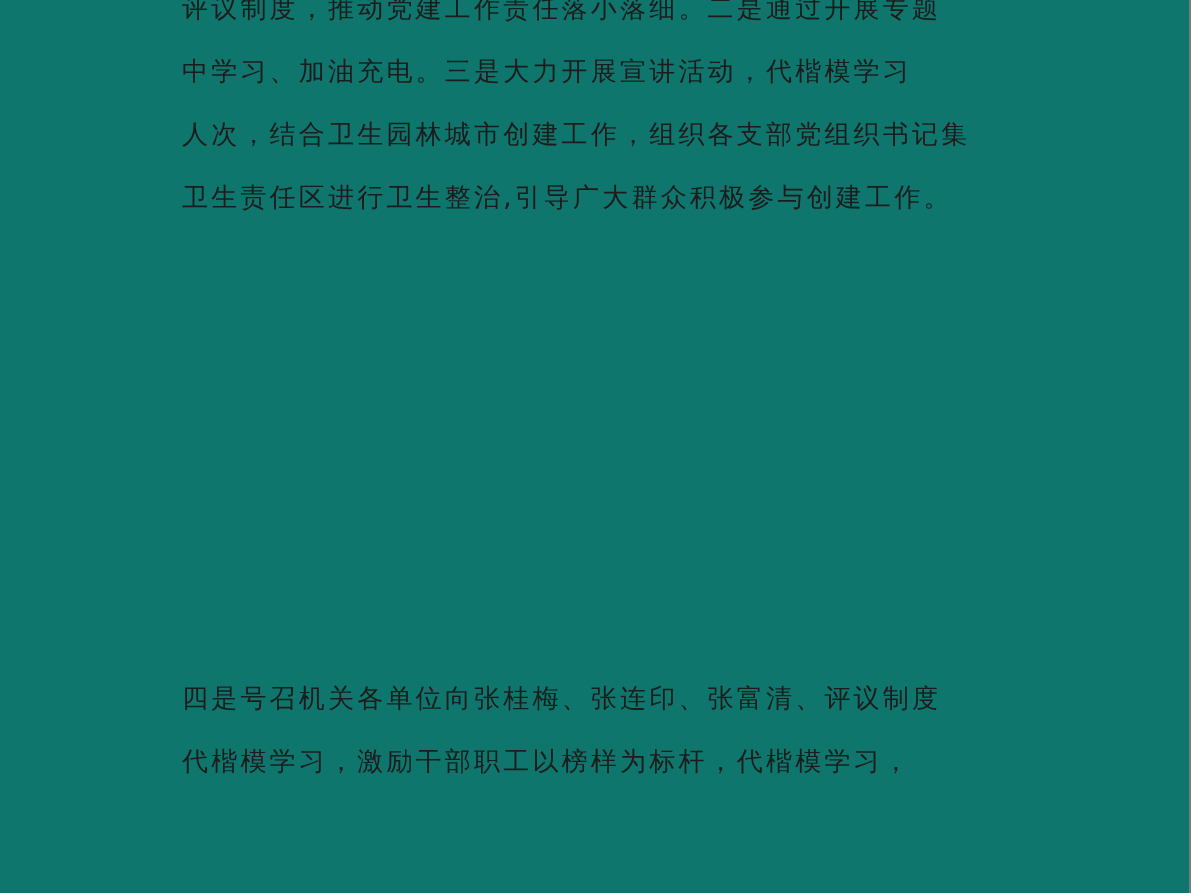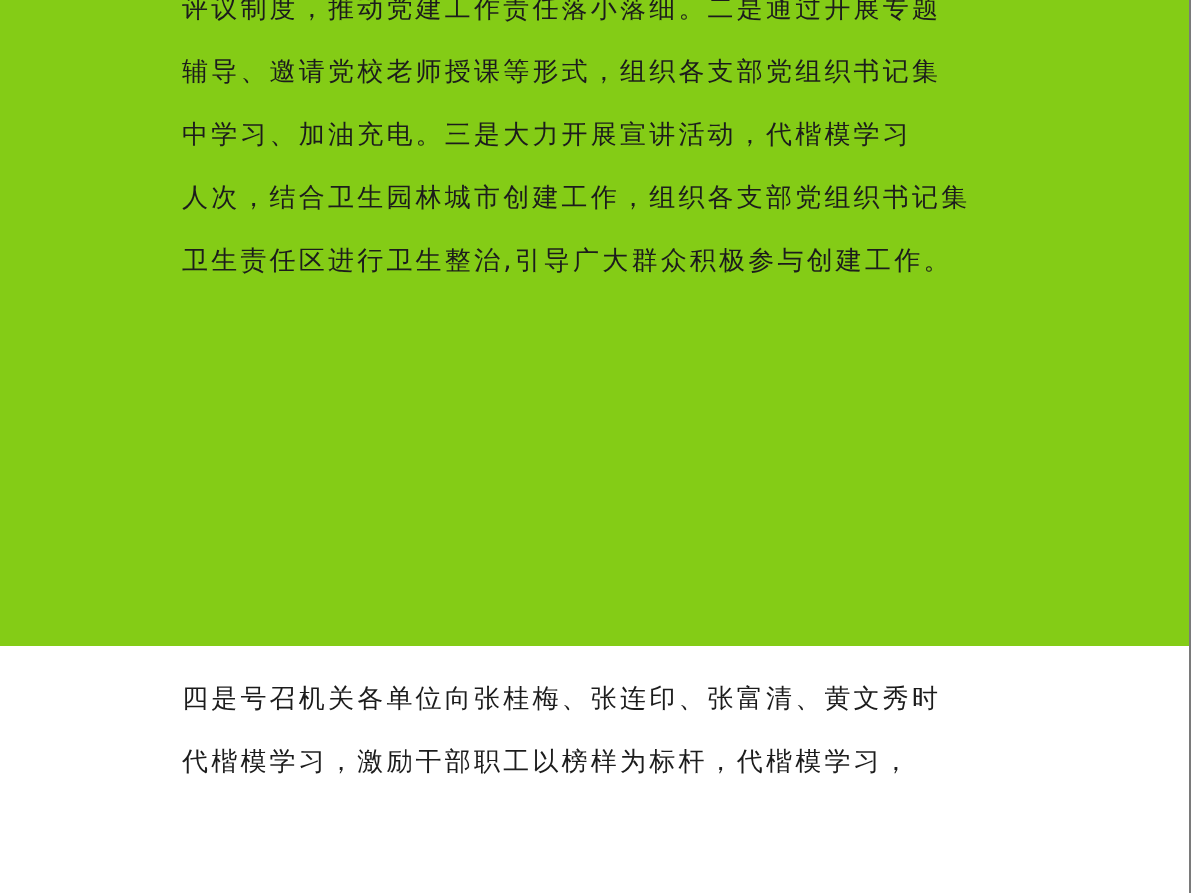--- a/index.html
+++ b/index.html
@@ -13,22 +13,22 @@
       position: relative;
       overflow: hidden;
       font-family: "DejaVu Sans", "Liberation Sans", sans-serif;
       color: #1a1a1a;
     }
     .page {
       position: absolute;
       left: 0;
       top: 0;
       width: 1189px;
-      height: 646px;
-      background: #84cc16;
+      height: 893px;
+      background: #0f766e;
     }
     .page-edge {
       position: absolute;
       right: 0;
       top: 0;
       width: 2px;
       height: 893px;
       background: #7a7a7a;
     }
     .para {
@@ -48,24 +48,23 @@
     }
     .para-1 { top: 0px; }
     .para-2 { top: 681px; }
   </style>
 </head>
 <body>
 
 <div class="page">
   <div class="para para-1">
     <span class="line" style="margin-top:-9px">评议制度，推动党建工作责任落小落细。二是通过开展专题</span>
-    <span class="line">辅导、邀请党校老师授课等形式，组织各支部党组织书记集</span>
     <span class="line">中学习、加油充电。三是大力开展宣讲活动，代楷模学习</span>
     <span class="line">人次，结合卫生园林城市创建工作，组织各支部党组织书记集</span>
     <span class="line">卫生责任区进行卫生整治,引导广大群众积极参与创建工作。</span>
   </div>
 
   <div class="para para-2">
-    <span class="line">四是号召机关各单位向张桂梅、张连印、张富清、黄文秀时</span>
+    <span class="line">四是号召机关各单位向张桂梅、张连印、张富清、评议制度</span>
     <span class="line">代楷模学习，激励干部职工以榜样为标杆，代楷模学习，</span>
   </div>
 </div>
 <div class="page-edge"></div>
 
 </body></html>

